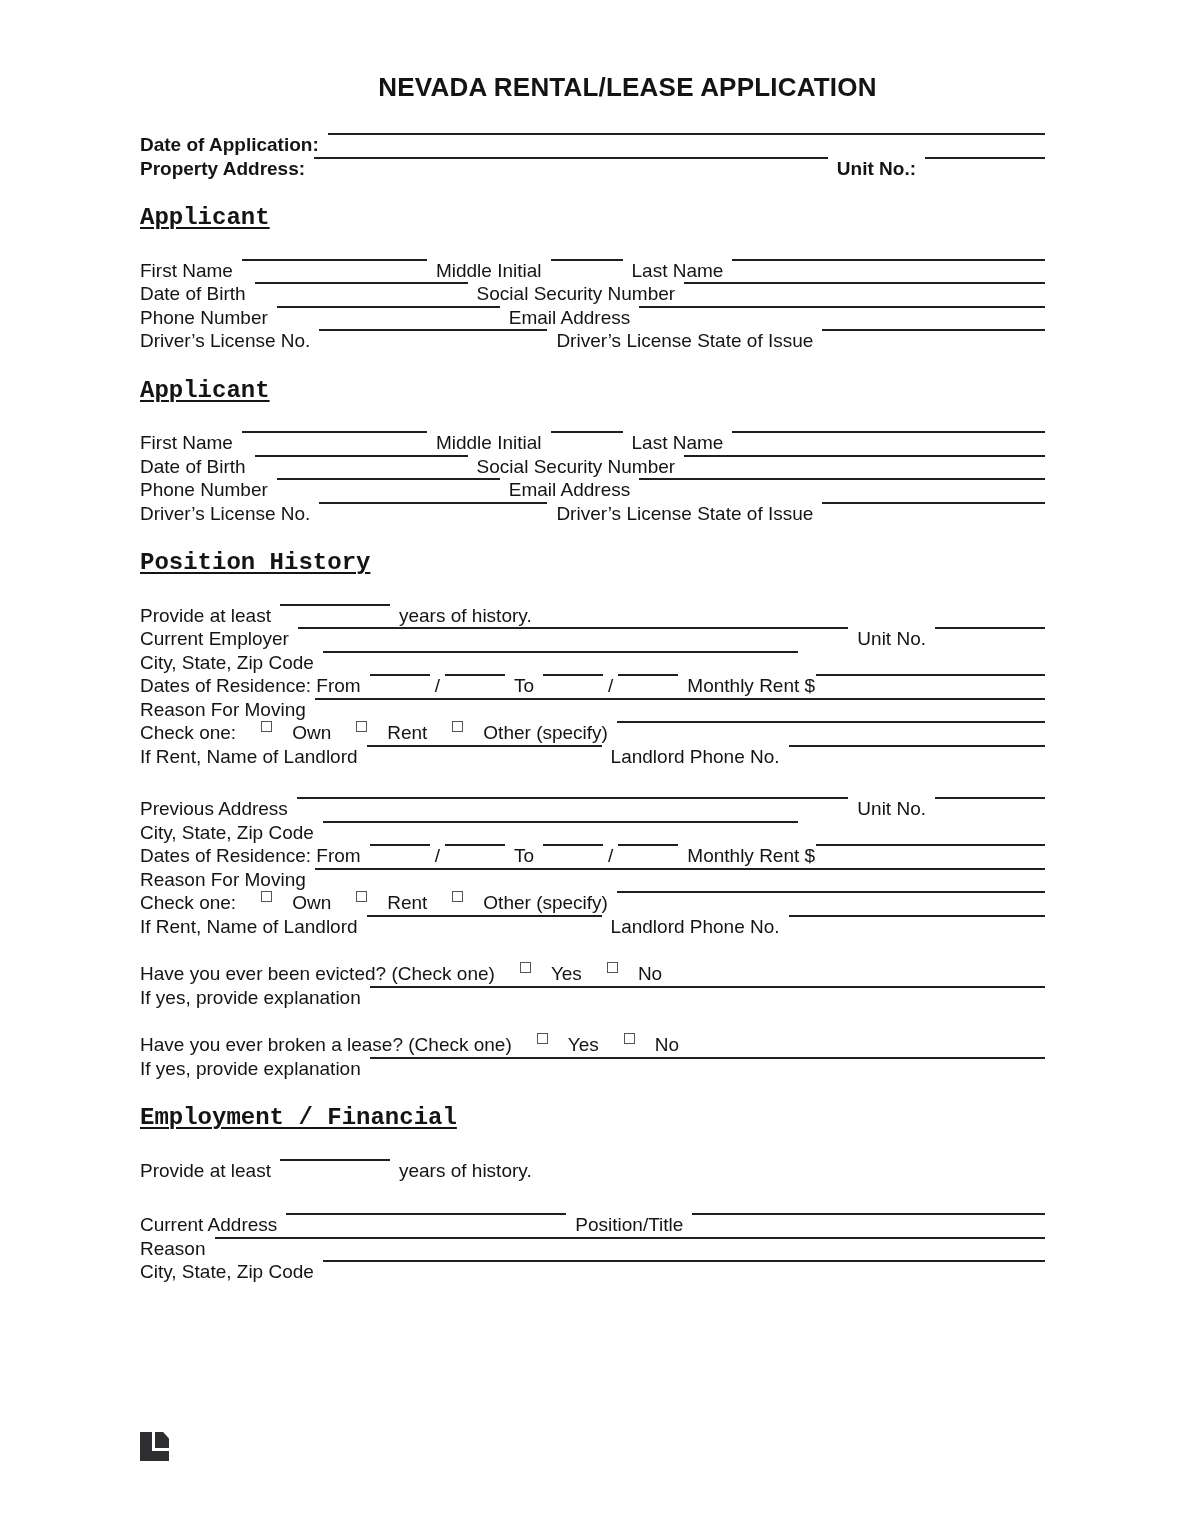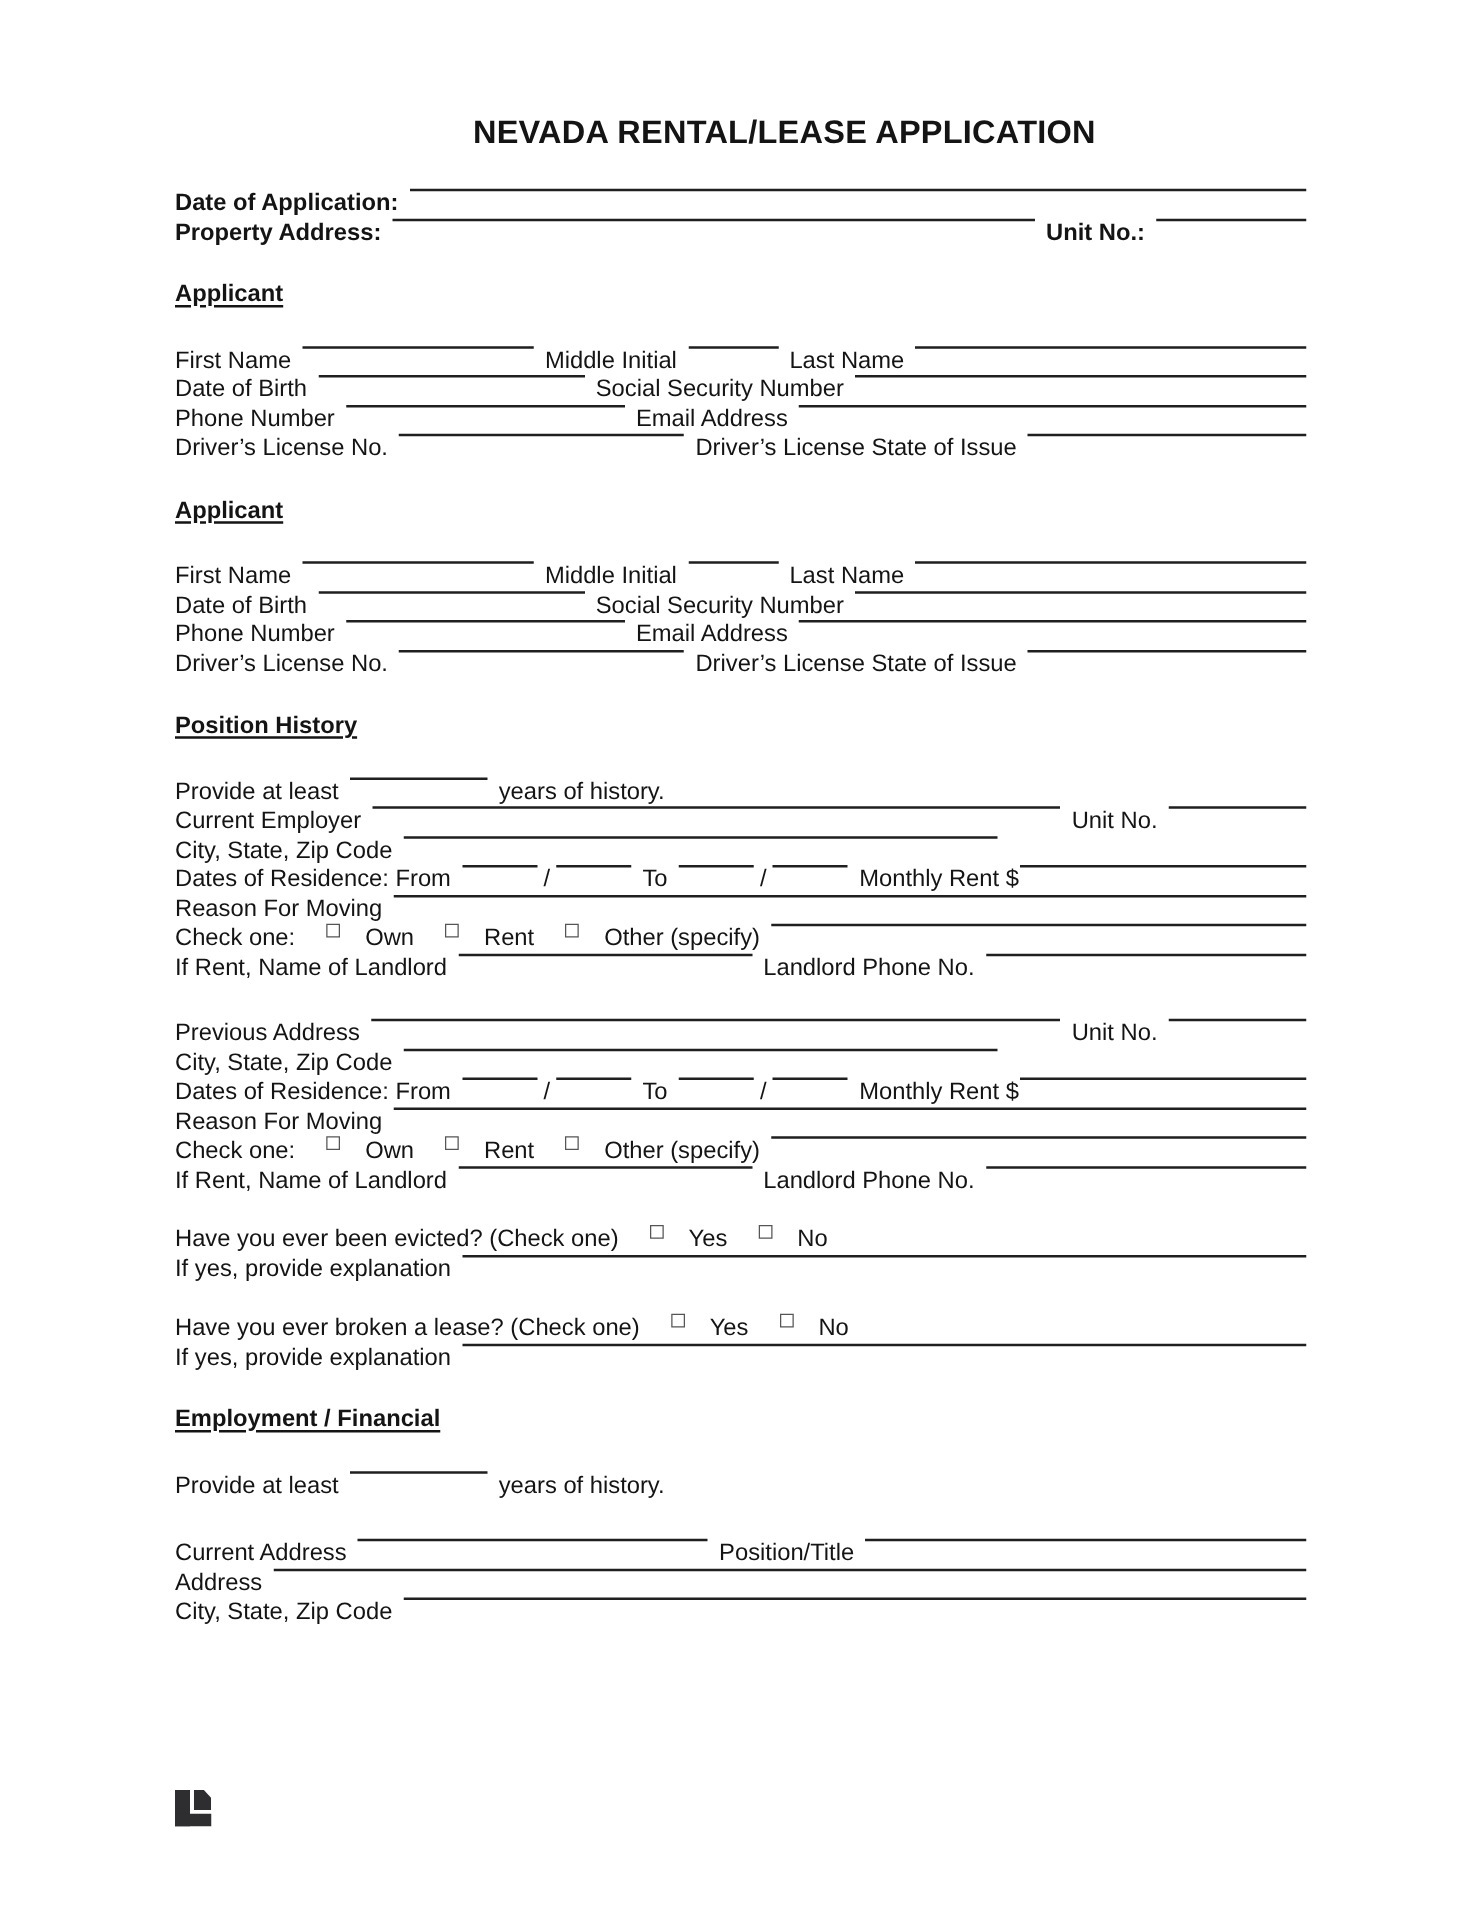--- a/index.html
+++ b/index.html
@@ -4,32 +4,33 @@
 <style>
   * { margin:0; padding:0; box-sizing:border-box; }
   html,body { background:#ffffff; }
   .page {
     position:relative;
     width:1187px; height:1536px;
     background:#ffffff;
     font-family:"Liberation Sans", sans-serif;
     font-size:19px; line-height:23.5px;
     color:#141414;
-    padding:90px 142px 0 140px;
+    padding:72px 142px 0 140px;
     overflow:hidden;
   }
   .title {
     font-size:26px; line-height:30px; font-weight:bold;
     text-align:center; margin-left:70px; letter-spacing:.2px;
     white-space:nowrap;
   }
   .sec {
-    margin-top:26px; font-size:19px; line-height:23.5px; font-weight:bold;
+    margin-top:26px; font-size:24px; line-height:23.5px; font-weight:bold;
     text-decoration:underline; text-decoration-thickness:2px; text-underline-offset:3px;
     display:inline-block;
+    font-family:Liberation Mono, monospace;
   }
   .sec-wrap { height:23.5px; margin-top:26px; }
   .sec-wrap .sec { margin-top:0; }
   .block { margin-top:29px; }
   .mt24 { margin-top:24px; }
   .mt31 { margin-top:31px; }
   .row { display:flex; align-items:flex-start; height:23.5px; white-space:nowrap; }
   .row > * { flex:0 0 auto; }
   .lbl { line-height:23.5px; }
   .b { font-weight:bold; }
@@ -273,21 +274,21 @@
     </div>
   </div>
   <div class="block mt31">
     <div class="row">
       <span class="lbl">Current Address</span>
       <span class="line w280"></span>
       <span class="lbl">Position/Title</span>
       <span class="line fill"></span>
     </div>
     <div class="row">
-      <span class="lbl">Address</span>
+      <span class="lbl">Reason</span>
       <span class="line fill"></span>
     </div>
     <div class="row">
       <span class="lbl">City, State, Zip Code</span>
       <span class="line fill"></span>
     </div>
   </div>
 
   <div class="logo">
     <div class="lg-left"></div>

